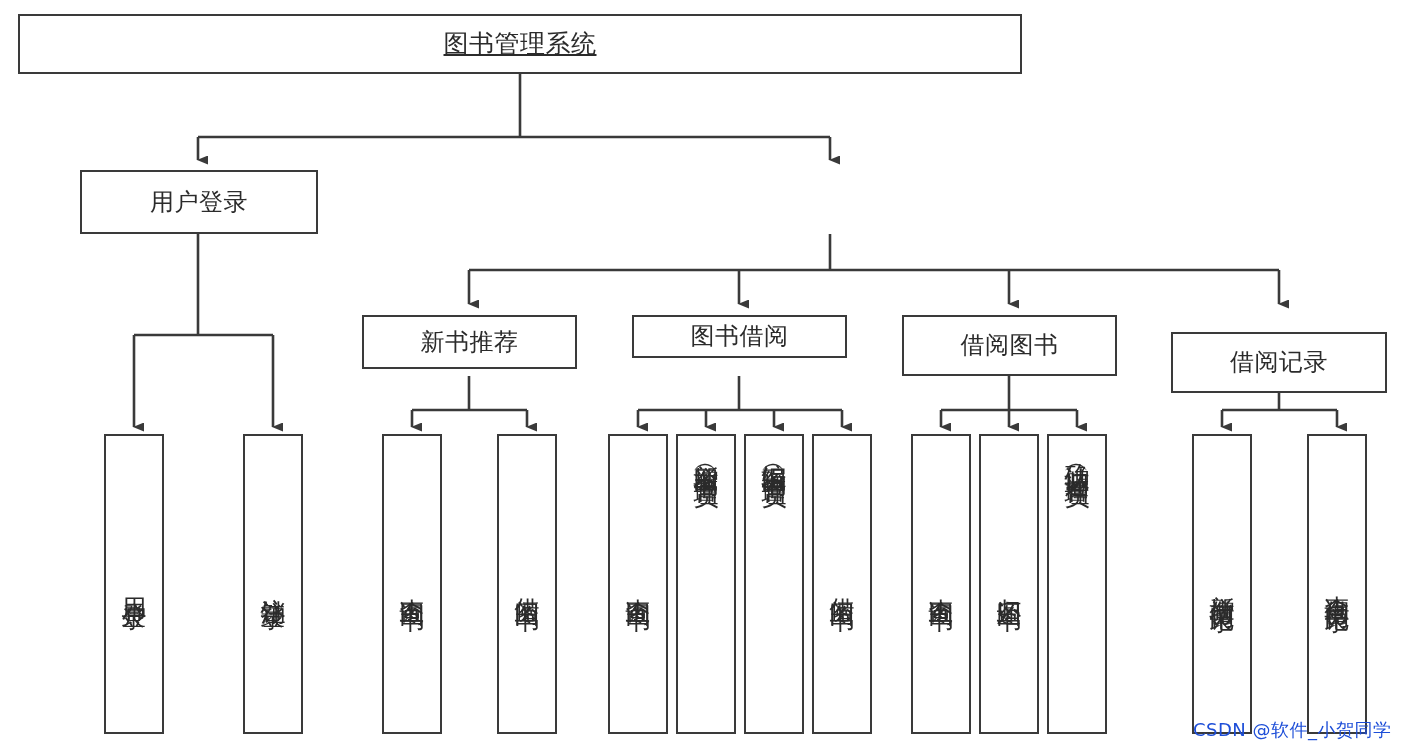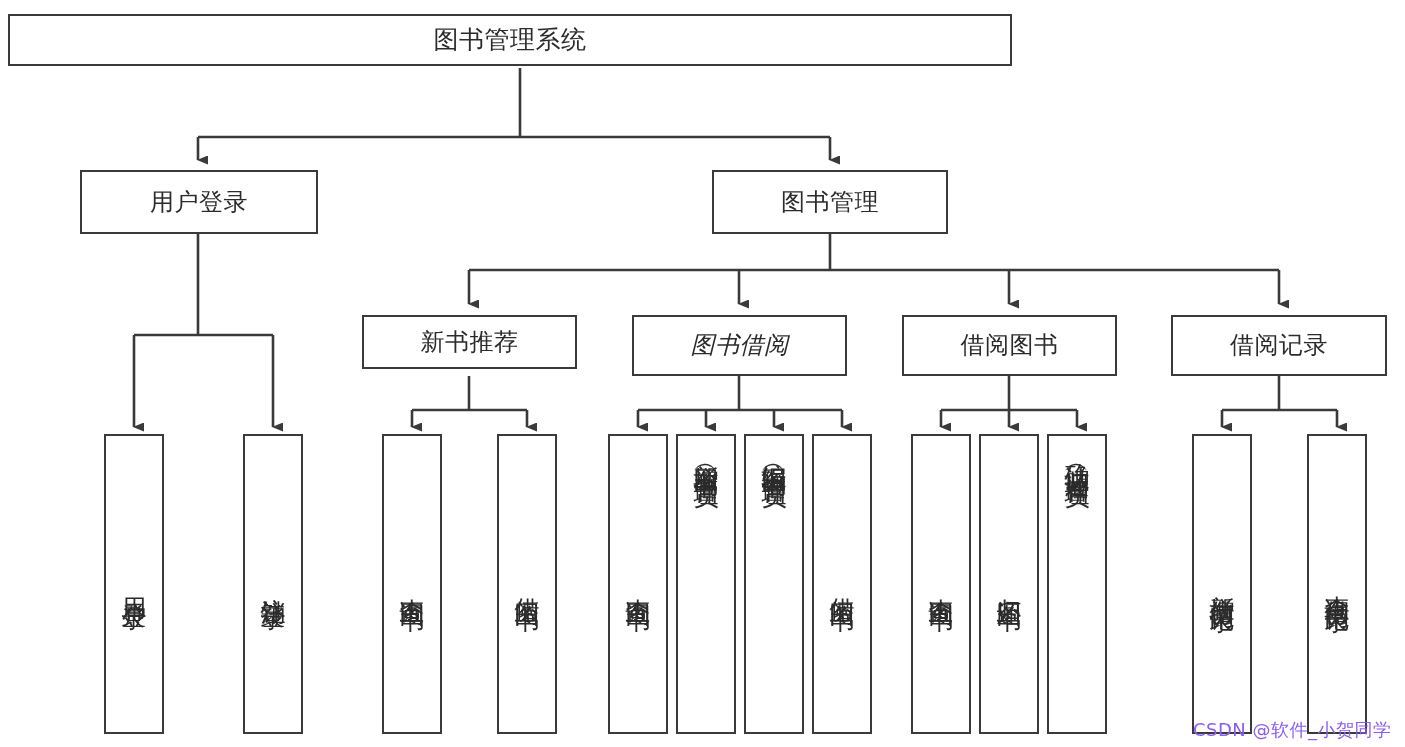--- a/index.html
+++ b/index.html
@@ -62,21 +62,21 @@
     letter-spacing: 3px;
     white-space: nowrap;
   }
   .node.v.mid {
     align-items: center;
     padding-top: 0;
   }
   .watermark {
     position: absolute;
     font-size: 18px;
-    color: #8b5cf6;
+    color: #1d4ed8;
     white-space: nowrap;
     letter-spacing: 0.5px;
   }
 </style>
 </head>
 <body>
 
 <div id="canvas">
 
   <svg class="wires" viewBox="0 0 1405 747" xmlns="http://www.w3.org/2000/svg">
@@ -122,41 +122,38 @@
       <path d="M1009,410 L1009,427" marker-end="url(#arw)"></path>
       <path d="M1077,410 L1077,427" marker-end="url(#arw)"></path>
 
       <path d="M1279,376 L1279,410"></path>
       <path d="M1222,410 L1337,410"></path>
       <path d="M1222,410 L1222,427" marker-end="url(#arw)"></path>
       <path d="M1337,410 L1337,427" marker-end="url(#arw)"></path>
     </g>
   </svg>
 
-  <div class="node h root" style="left:8px; top:14px; width:1004px; height:52px;">
+  <div class="node h root" style="left:18px; top:14px; width:1004px; height:60px;text-decoration:underline;">
     <span class="label">图书管理系统</span>
   </div>
 
   <div class="node h" style="left:80px; top:170px; width:238px; height:64px;">
     <span class="label">用户登录</span>
   </div>
-  <div class="node h" style="left:712px; top:170px; width:236px; height:64px;">
-    <span class="label">图书管理</span>
-  </div>
 
   <div class="node h" style="left:362px; top:315px; width:215px; height:54px;">
     <span class="label">新书推荐</span>
   </div>
-  <div class="node h" style="left:632px; top:315px; width:215px; height:61px;font-style:italic;">
+  <div class="node h" style="left:632px; top:315px; width:215px; height:43px;">
     <span class="label">图书借阅</span>
   </div>
   <div class="node h" style="left:902px; top:315px; width:215px; height:61px;">
     <span class="label">借阅图书</span>
   </div>
-  <div class="node h" style="left:1171px; top:315px; width:216px; height:61px;">
+  <div class="node h" style="left:1171px; top:332px; width:216px; height:61px;">
     <span class="label">借阅记录</span>
   </div>
 
   <div class="node v mid" style="left:104px; top:434px; width:60px; height:300px;">
     <span class="label">用户登录</span>
   </div>
   <div class="node v mid" style="left:243px; top:434px; width:60px; height:300px;">
     <span class="label">注销登录</span>
   </div>
 

